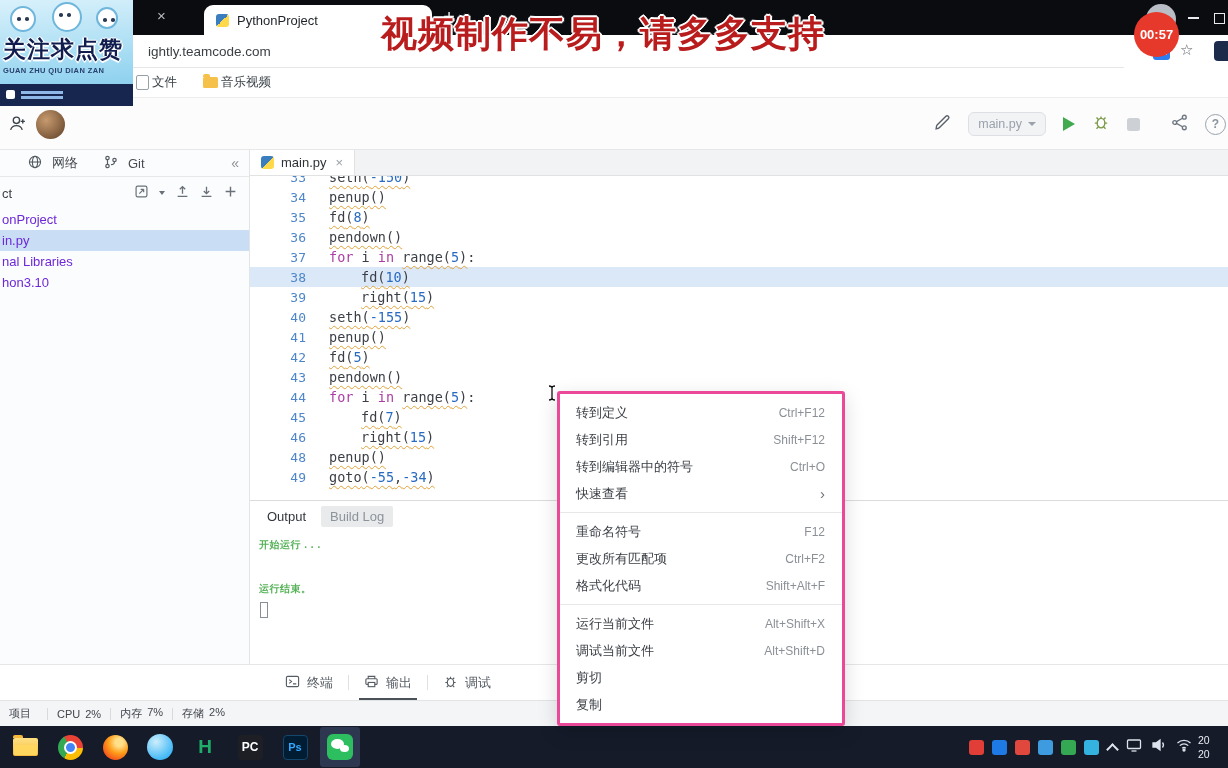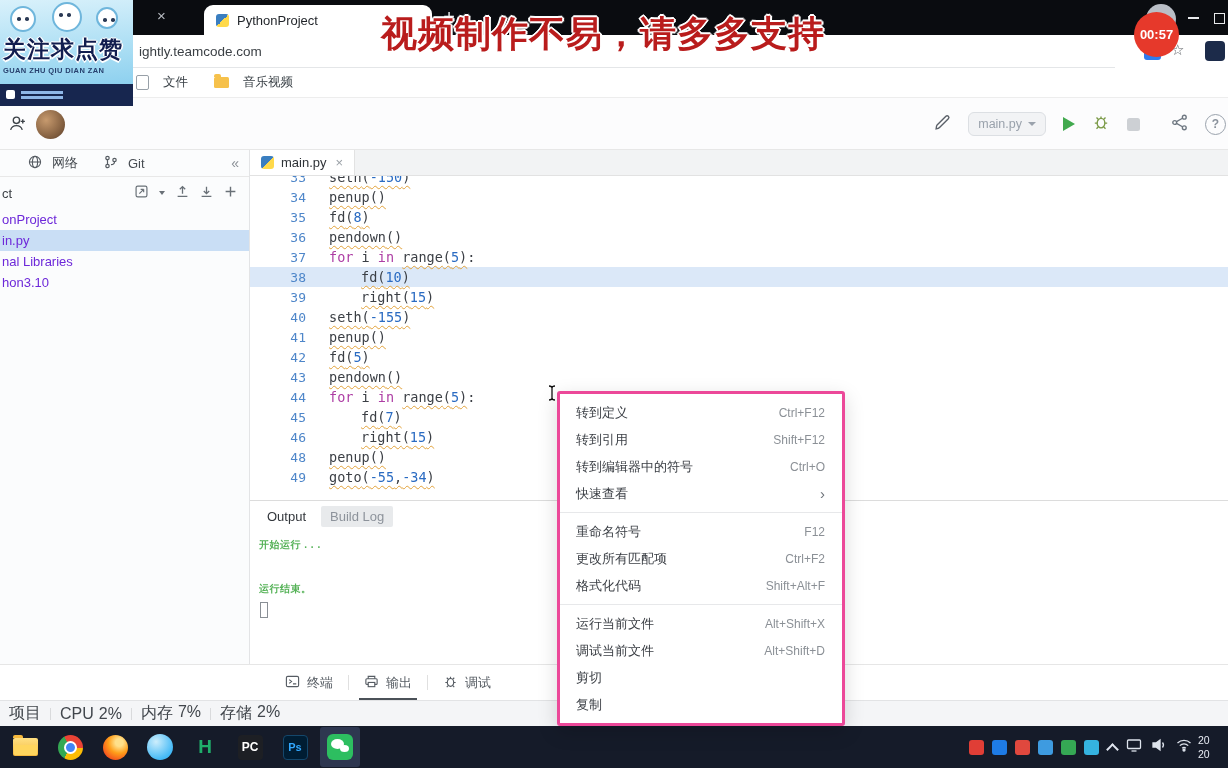--- a/index.html
+++ b/index.html
@@ -7,29 +7,29 @@
 
   
   .topbar{position:absolute;left:0;top:0;width:1228px;height:35px;background:#0a0c10;}
   .ghost-close{position:absolute;left:157px;top:7px;color:#b8bcc2;font-size:15px;line-height:18px;}
   .btab{position:absolute;left:204px;top:5px;height:30px;width:228px;background:#fff;border-radius:9px 9px 0 0;display:flex;align-items:center;gap:8px;padding:0 12px;font-size:13px;color:#1f2328;box-sizing:border-box;}
   .pyicon{width:13px;height:13px;border-radius:3px;background:linear-gradient(135deg,#3a7ec0 0 50%,#ffd94a 50% 100%);flex:0 0 auto;}
   .newtab{position:absolute;left:436px;top:4px;width:26px;height:26px;color:#e6e8ea;font-size:20px;font-weight:300;line-height:26px;text-align:center;}
   .win-min{position:absolute;left:1188px;top:17px;width:11px;height:2px;background:#e8eaec;}
   .win-max{position:absolute;left:1214px;top:13px;width:9px;height:9px;border:1.5px solid #e8eaec;}
 
-  .addressbar{position:absolute;left:3px;top:35px;width:1112px;height:33px;background:#fff;border-bottom:1px solid #e4e6e8;box-sizing:border-box;padding-left:32px;}
+  .addressbar{position:absolute;left:12px;top:35px;width:1112px;height:33px;background:#fff;border-bottom:1px solid #e4e6e8;box-sizing:border-box;padding-left:32px;}
   .url{position:absolute;left:136px;top:0;line-height:33px;font-size:13.5px;color:#3a3f44;}
   .ai-install{position:absolute;left:1141px;top:8px;width:17px;height:17px;border-radius:3px;background:#2f7bf0;}
   .ai-install::after{content:'';position:absolute;left:3px;top:4px;right:3px;bottom:5px;background:#fff;border-radius:1px;}
   .ai-star{position:absolute;left:1168px;top:6px;font-size:15px;color:#5f6368;}
   .ai-profile{position:absolute;left:1202px;top:6px;width:20px;height:20px;border-radius:4px;background:#1c2b4a;}
 
   .bookmarks{position:absolute;left:0;top:68px;width:1228px;height:30px;background:#fff;border-bottom:1px solid #ededed;display:flex;align-items:center;gap:26px;padding-left:136px;box-sizing:border-box;font-size:12.5px;color:#394046;}
-  .bm{display:flex;align-items:center;gap:14px;}
+  .bm{display:flex;align-items:center;gap:3px;}
   .ic-file{width:11px;height:13px;border:1px solid #98a0a8;border-radius:2px;background:#fff;}
   .ic-folder{width:15px;height:11px;background:#f6c14b;border-radius:1.5px;position:relative;}
   .ic-folder::before{content:'';position:absolute;top:-3px;left:0;width:7px;height:3px;background:#f6c14b;border-radius:2px 2px 0 0;}
 
   
   .ide-header{position:absolute;left:0;top:98px;width:1228px;height:52px;background:#fcfcfd;border-bottom:1px solid #e7e7e7;box-sizing:border-box;}
   .ic-person{position:absolute;left:8px;top:114px;}
   .avatar{position:absolute;left:36px;top:110px;width:29px;height:29px;border-radius:50%;background:radial-gradient(circle at 35% 35%,#c79a6e,#7d5a3c 70%,#51382a);}
   .hdr-right{position:absolute;right:0;top:98px;height:52px;display:flex;align-items:center;gap:17px;padding-right:16px;}
   .run-chip{display:flex;align-items:center;gap:6px;background:#f2f3f5;border:1px solid #dcdfe3;border-radius:6px;padding:4px 9px;color:#9aa2ac;font-size:12.5px;}
@@ -82,21 +82,21 @@
   .outline:last-child{margin-bottom:6px;}
   .caret{display:inline-block;width:6px;height:14px;border:1px solid #8a8f95;margin-left:1px;}
 
   
   .panel-toolbar{position:absolute;left:250px;top:664px;width:978px;height:36px;background:#fff;border-top:1px solid #e6e6e6;display:flex;align-items:center;padding-left:20px;box-sizing:border-box;}
   .pt-item{display:flex;align-items:center;gap:7px;padding:0 15px;height:36px;font-size:13px;color:#565c63;position:relative;}
   .pt-item.active::after{content:'';position:absolute;left:10px;right:10px;bottom:0;height:3px;background:#4b5158;}
   .vsep{width:1px;height:15px;background:#e0e0e0;}
   .sb-left{position:absolute;left:0;top:664px;width:250px;height:36px;background:#fff;border-top:1px solid #e6e6e6;box-sizing:border-box;}
 
-  .statusbar{position:absolute;left:0;top:700px;width:1228px;height:26px;background:#f4f5f7;border-top:1px solid #e2e3e5;display:flex;align-items:center;font-size:16px;color:#41464c;padding-left:9px;gap:9px;box-sizing:border-box;}
+  .statusbar{position:absolute;left:0;top:700px;width:1228px;height:26px;background:#f4f5f7;border-top:1px solid #e2e3e5;display:flex;align-items:center;font-size:11px;color:#41464c;padding-left:9px;gap:16px;box-sizing:border-box;}
   .vsep2{width:1px;height:12px;background:#d9dadc;}
   .st-group{display:flex;gap:5px;}
 
   
   .taskbar{position:absolute;left:0;top:726px;width:1228px;height:42px;background:#151b29;}
   .tb-apps{position:absolute;left:5px;top:1px;display:flex;gap:5px;align-items:center;height:40px;}
   .tb-app{width:40px;height:40px;display:flex;align-items:center;justify-content:center;border-radius:3px;}
   .tb-app.tb-active{background:#2e3750;}
   .ic-file-explorer{width:25px;height:18px;background:linear-gradient(#ffe082,#f6b93d);border-radius:2px;position:relative;}
   .ic-file-explorer::before{content:'';position:absolute;top:-3px;left:0;width:10px;height:3px;background:#f6b93d;border-radius:2px 2px 0 0;}

